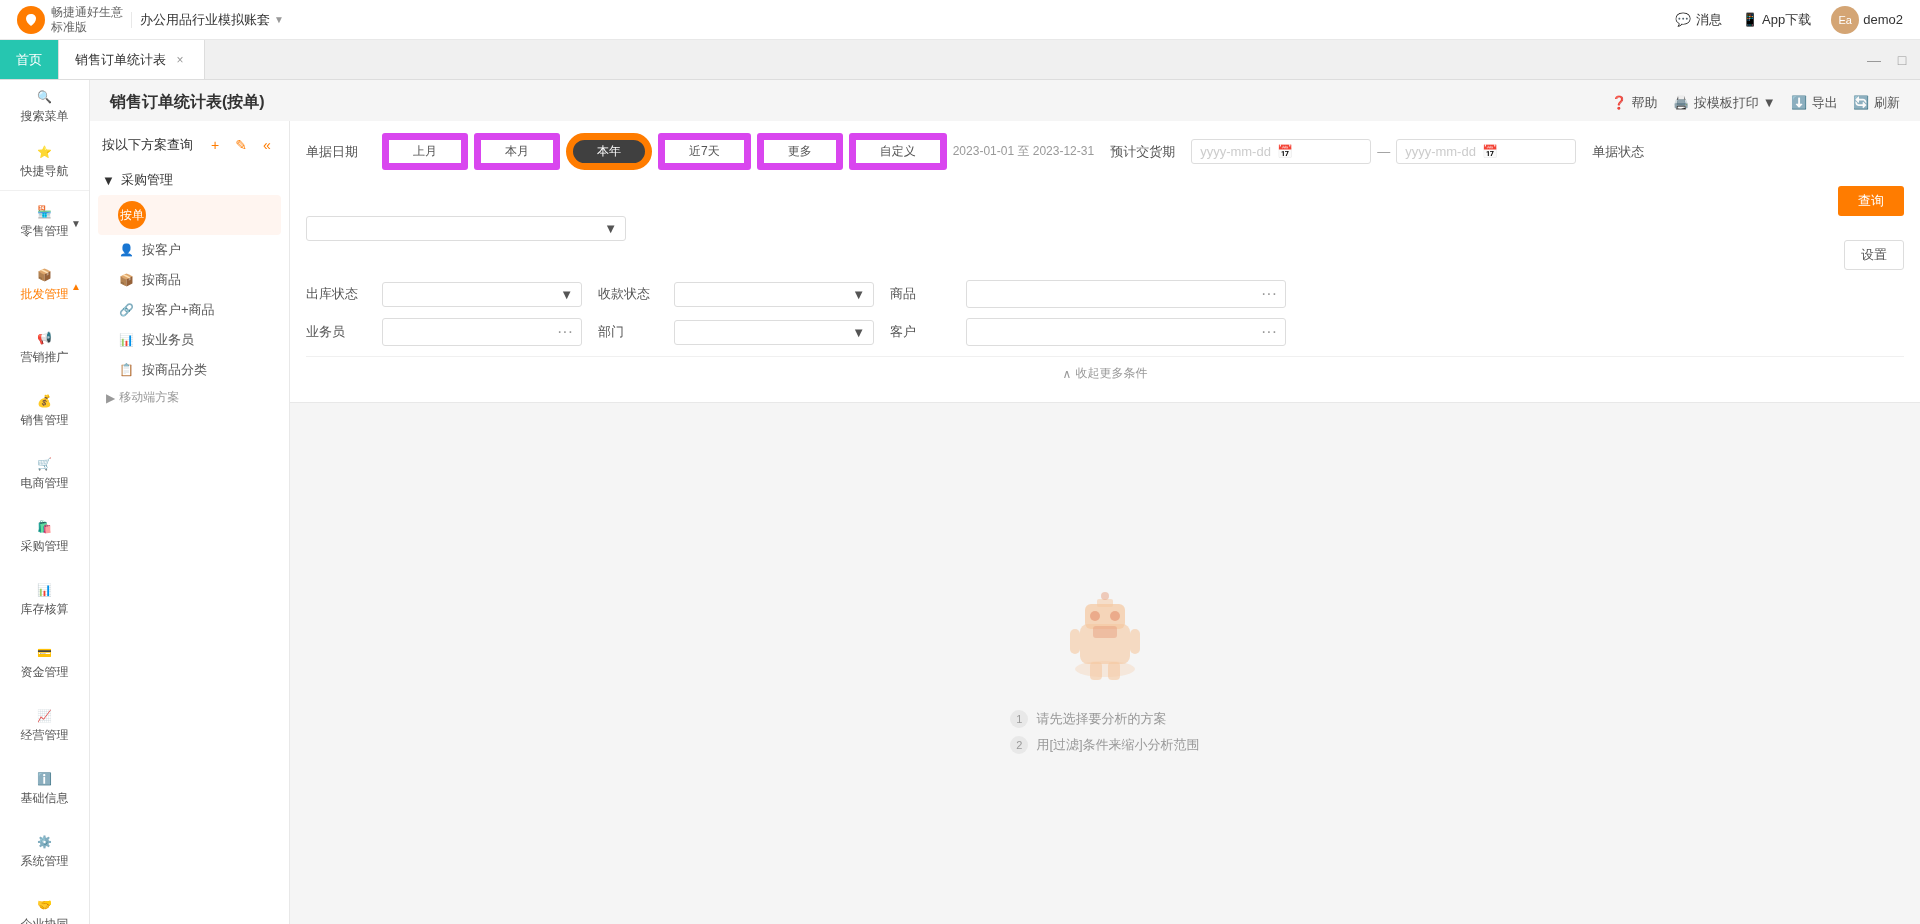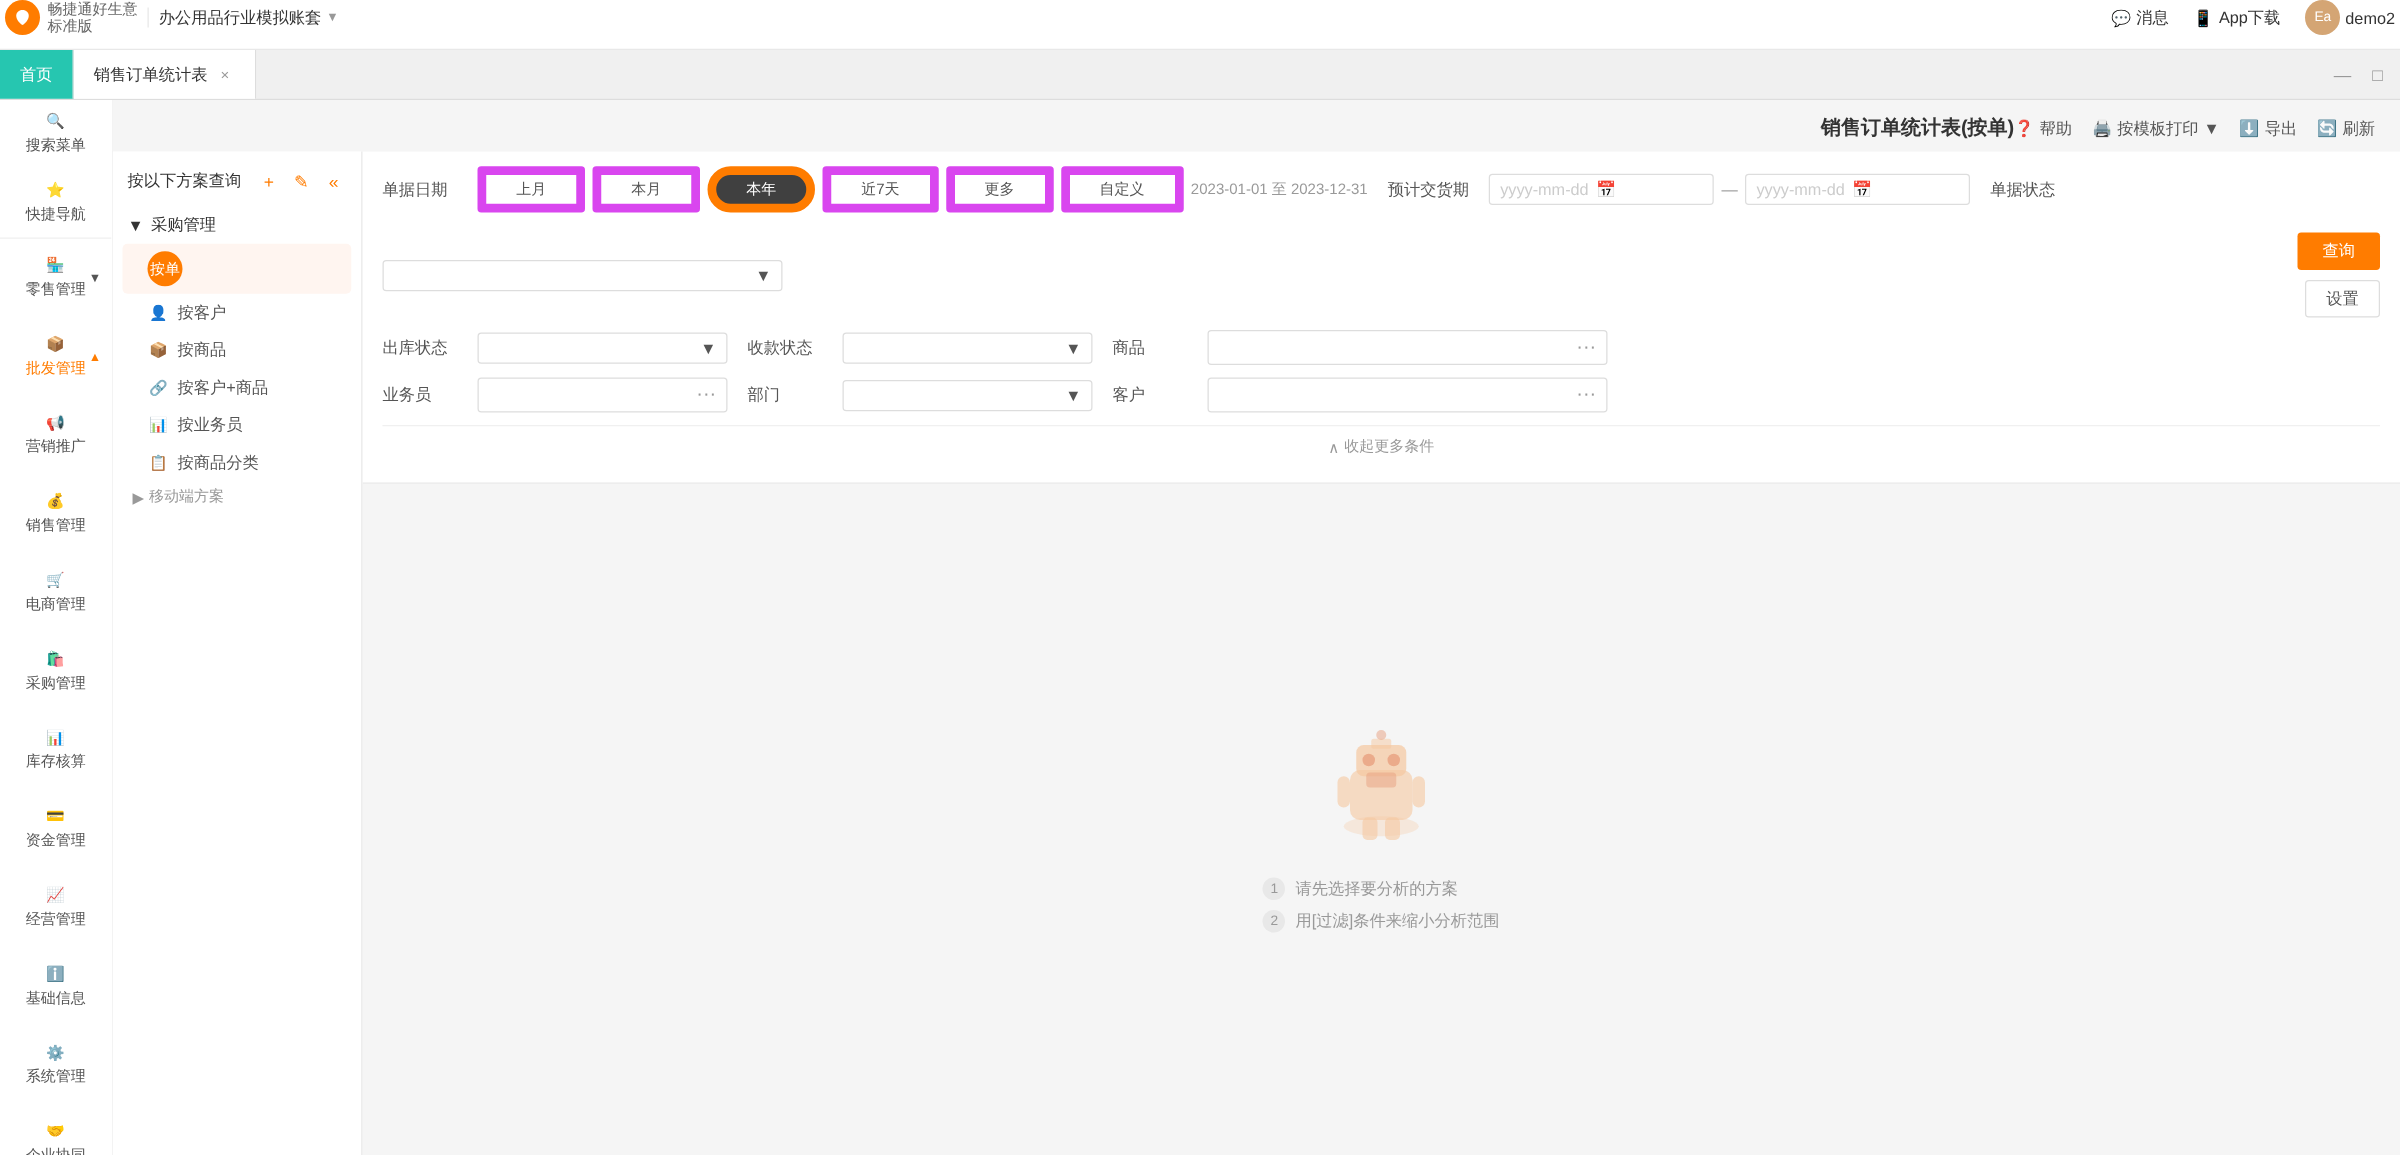--- a/index.html
+++ b/index.html
@@ -1,19 +1,19 @@
 <!DOCTYPE html>
 <html><head>
   <meta charset="utf-8">
   <style>
     * { box-sizing: border-box; margin: 0; padding: 0; }
     body { font-family: "Microsoft YaHei", "PingFang SC", sans-serif; font-size: 13px; background: #f5f5f5; color: #333; height: 924px; overflow: hidden; display: flex; flex-direction: column; }
 
     
-    .topbar { height: 40px; background: #fff; display: flex; align-items: flex-start; justify-content: space-between; padding: 0 4px; border-bottom: 1px solid #e8e8e8; flex-shrink: 0; }
+    .topbar { height: 40px; background: #fff; display: flex; align-items: center; justify-content: space-between; padding: 0 17px; border-bottom: 1px solid #e8e8e8; flex-shrink: 0; }
     .topbar-left { display: flex; align-items: center; gap: 8px; }
     .logo-area { display: flex; align-items: center; gap: 6px; }
     .logo-icon { width: 28px; height: 28px; background: #ff7c00; border-radius: 50%; display: flex; align-items: center; justify-content: center; }
     .logo-icon svg { width: 16px; height: 16px; fill: white; }
     .logo-text { font-size: 12px; color: #666; line-height: 1.2; }
     .app-selector { display: flex; align-items: center; gap: 4px; color: #333; font-size: 13px; cursor: pointer; }
     .app-selector .chevron { color: #999; font-size: 10px; }
     .topbar-right { display: flex; align-items: center; gap: 20px; }
     .topbar-action { display: flex; align-items: center; gap: 4px; font-size: 13px; color: #333; cursor: pointer; }
     .avatar { width: 28px; height: 28px; border-radius: 50%; background: #d4a574; display: flex; align-items: center; justify-content: center; color: white; font-size: 11px; overflow: hidden; }
@@ -36,21 +36,21 @@
     .sidebar-item { padding: 14px 0; display: flex; flex-direction: column; align-items: center; cursor: pointer; font-size: 12px; color: #555; gap: 4px; position: relative; }
     .sidebar-item.active { color: #ff7c00; }
     .sidebar-item .menu-arrow { position: absolute; right: 8px; top: 50%; transform: translateY(-50%); font-size: 10px; }
     .search-menu { display: flex; flex-direction: column; align-items: center; cursor: pointer; font-size: 12px; color: #555; gap: 4px; padding: 10px 0; }
     .quick-nav { display: flex; flex-direction: column; align-items: center; cursor: pointer; font-size: 12px; color: #555; gap: 4px; padding: 10px 0; border-bottom: 1px solid #f0f0f0; }
 
     
     .content-area { flex: 1; display: flex; flex-direction: column; overflow: hidden; background: #f5f5f5; }
 
     
-    .page-header { padding: 12px 20px 8px; display: flex; align-items: center; justify-content: flex-end; background: #f5f5f5; }
+    .page-header { padding: 12px 20px 8px; display: flex; align-items: center; justify-content: space-between; background: #f5f5f5; }
     .page-title { font-size: 16px; font-weight: 600; color: #333; }
     .page-actions { display: flex; align-items: center; gap: 16px; }
     .page-action-btn { display: flex; align-items: center; gap: 4px; font-size: 13px; color: #555; cursor: pointer; }
     .export-btn { display: flex; align-items: center; gap: 4px; font-size: 13px; color: #555; cursor: pointer; }
     .print-btn { display: flex; align-items: center; gap: 4px; font-size: 13px; color: #555; cursor: pointer; }
 
     
     .inner-layout { display: flex; flex: 1; overflow: hidden; }
 
     
@@ -84,21 +84,21 @@
     .filter-input { display: flex; align-items: center; border: 1px solid #ddd; border-radius: 3px; padding: 4px 8px; font-size: 13px; color: #999; background: #fff; min-width: 180px; gap: 6px; }
     .filter-input .cal-icon { color: #ccc; cursor: pointer; }
     .filter-dash { color: #999; }
     .filter-select { display: flex; align-items: center; border: 1px solid #ddd; border-radius: 3px; padding: 4px 8px; font-size: 13px; color: #555; background: #fff; min-width: 200px; cursor: pointer; justify-content: space-between; }
     .filter-select-wide { min-width: 320px; }
     .filter-dots { color: #999; cursor: pointer; font-size: 16px; }
 
     .query-btn { background: #ff7c00; color: white; border: none; border-radius: 3px; padding: 6px 20px; font-size: 13px; cursor: pointer; white-space: nowrap; }
     .setting-btn { background: #fff; color: #555; border: 1px solid #ddd; border-radius: 3px; padding: 5px 16px; font-size: 13px; cursor: pointer; margin-top: 4px; white-space: nowrap; font-family: Liberation Mono, monospace; }
 
-    .filter-actions { display: flex; flex-direction: column; gap: 4px; align-items: flex-end; margin-left: auto; }
+    .filter-actions { display: flex; flex-direction: column; gap: 20px; align-items: flex-end; margin-left: auto; }
 
     .collapse-bar { display: flex; align-items: center; justify-content: center; padding: 8px; cursor: pointer; font-size: 12px; color: #999; gap: 4px; border-top: 1px solid #f0f0f0; }
 
     
     .empty-state { flex: 1; display: flex; flex-direction: column; align-items: center; justify-content: center; gap: 16px; padding: 40px; }
     .empty-illustration { width: 120px; height: 120px; position: relative; }
     .empty-tips { display: flex; flex-direction: column; gap: 8px; }
     .empty-tip { display: flex; align-items: center; gap: 8px; font-size: 13px; color: #999; }
     .tip-num { width: 18px; height: 18px; border-radius: 50%; background: #e8e8e8; display: flex; align-items: center; justify-content: center; font-size: 11px; color: #999; flex-shrink: 0; }
 

